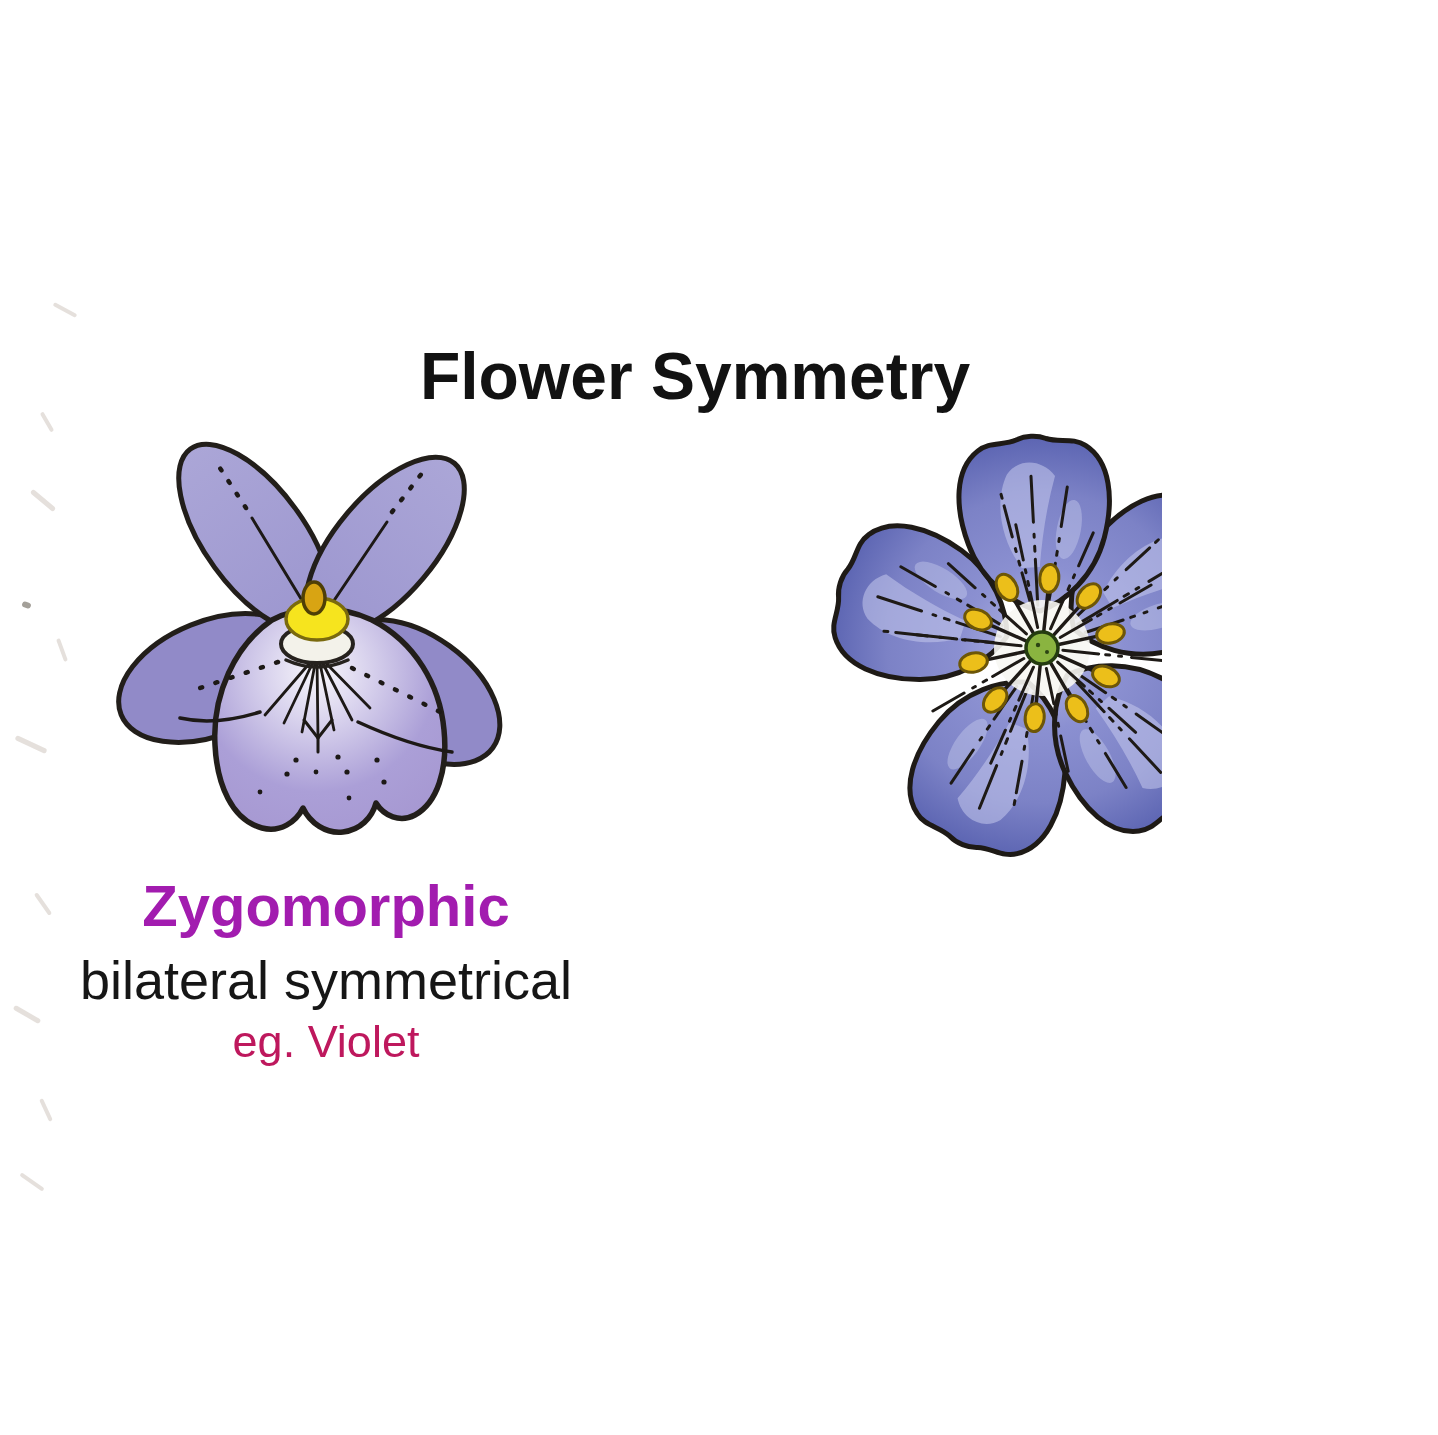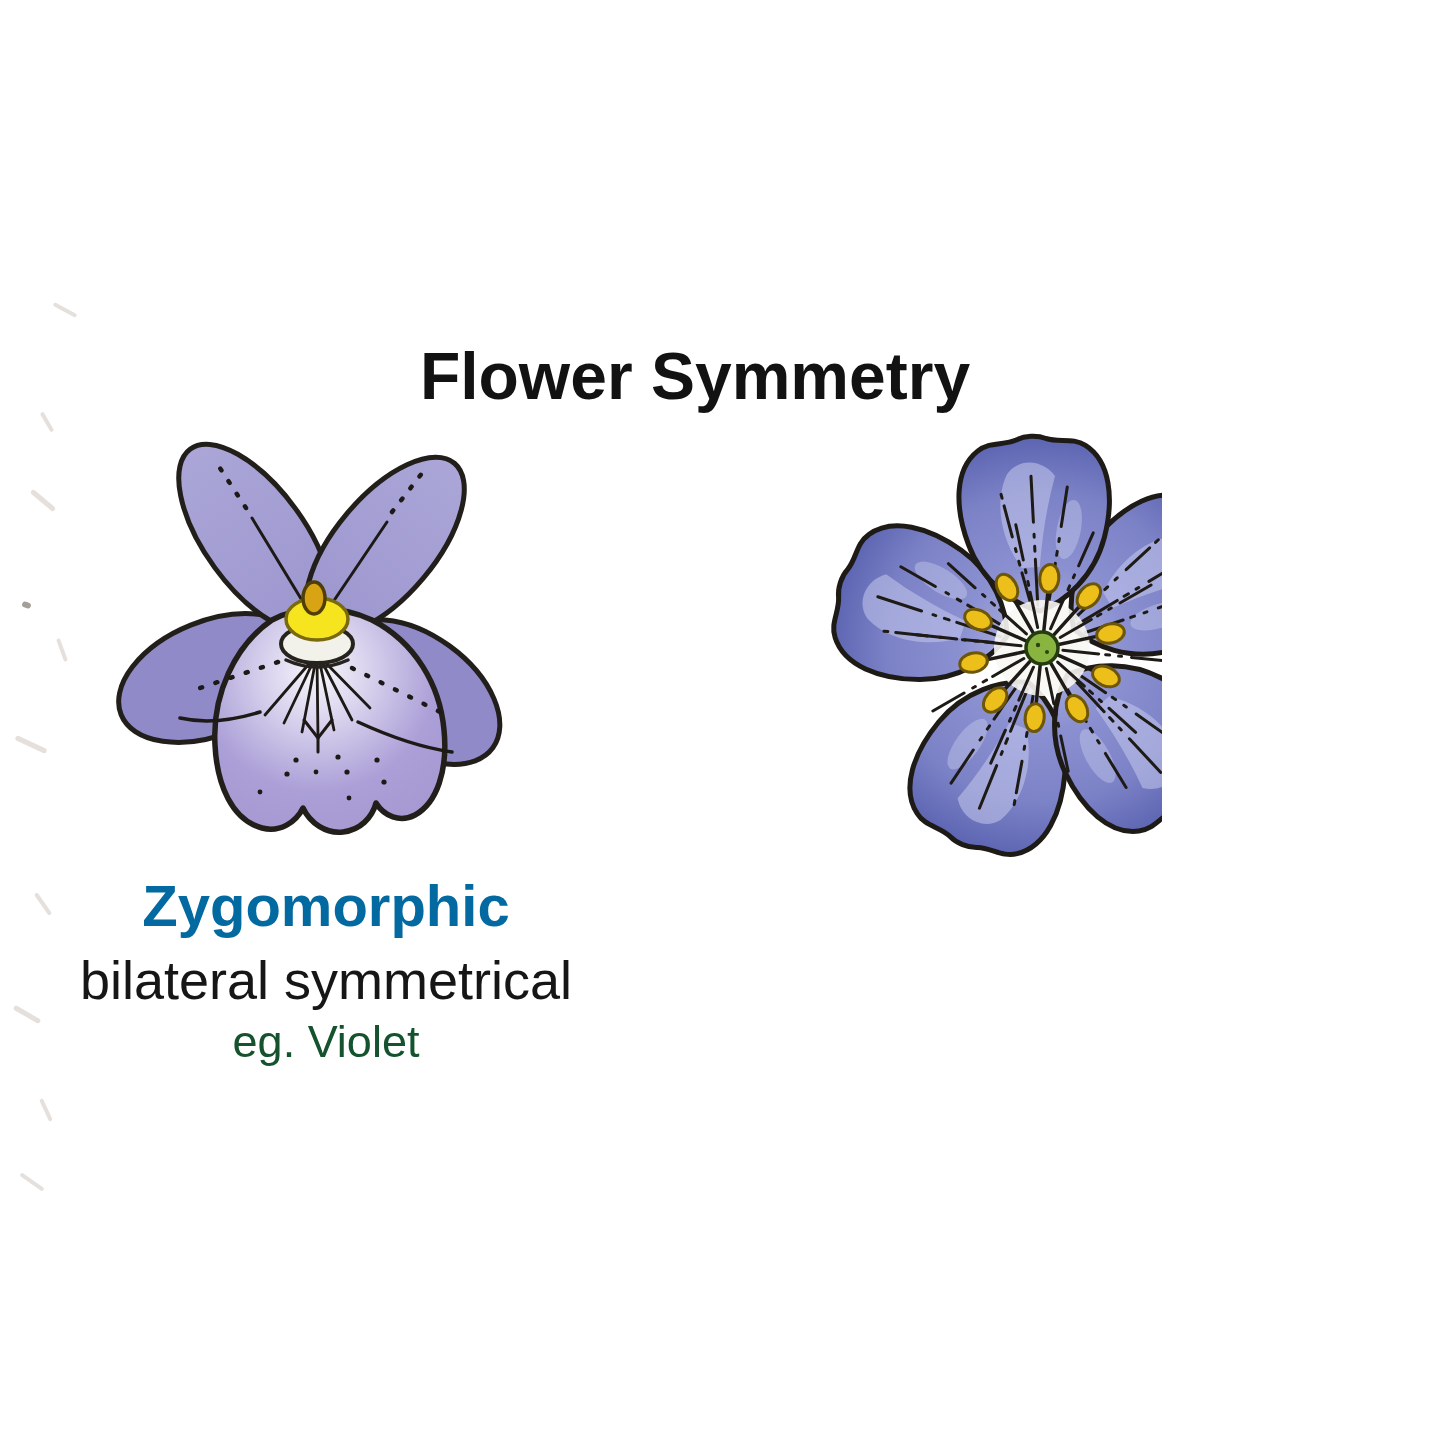--- a/index.html
+++ b/index.html
@@ -20,23 +20,23 @@
     margin: 0;
     text-align: center;
     font-size: 66px;
     font-weight: bold;
     color: #121212;
   }
   .flower { position: absolute; }
   .flower.violet     { left: 100px; top: 420px; width: 500px; height: 450px; }
   .flower.cranesbill { left: 830px; top: 415px; width: 480px; height: 445px; }
   .label { position: absolute; text-align: center; }
-  .label .heading { font-size: 58px; font-weight: bold; line-height: 68px; color: #0369a1; }
+  .label .heading { font-size: 58px; font-weight: bold; line-height: 68px; color: #a21caf; }
   .label .sub     { font-size: 54px; line-height: 68px; color: #161616; margin-top: 6px; }
-  .label .ex      { font-size: 45px; line-height: 56px; color: #14532d; }
+  .label .ex      { font-size: 45px; line-height: 56px; color: #be185d; }
   .label.left  { left: 26px;  top: 872px; width: 600px; }
   .label.right { left: 713px; top: 872px; width: 540px; }
   .mark {
     position: absolute;
     background: #d3ccc4;
     border-radius: 3px;
     opacity: 0.6;
   }
   .mark.dark { background: #8d8880; opacity: 0.8; }
 </style>

